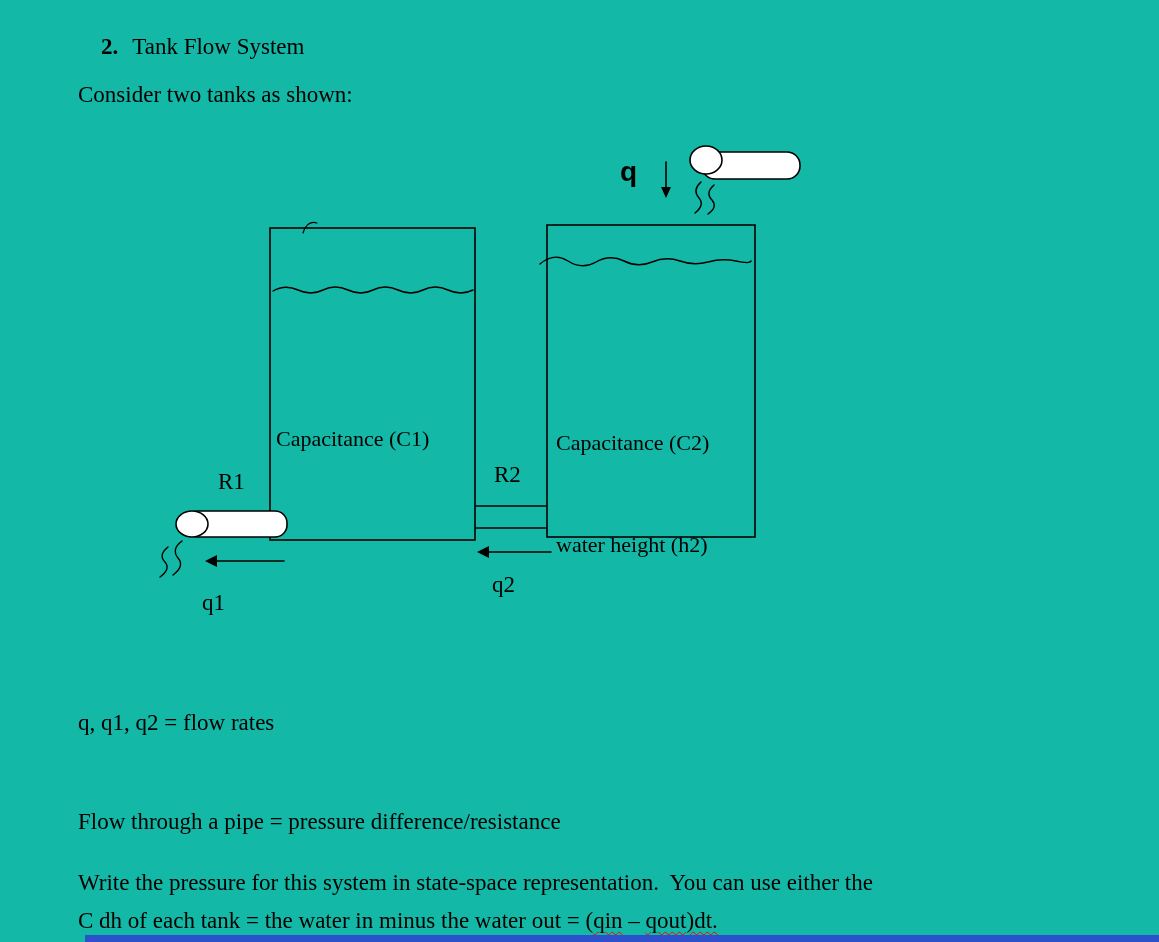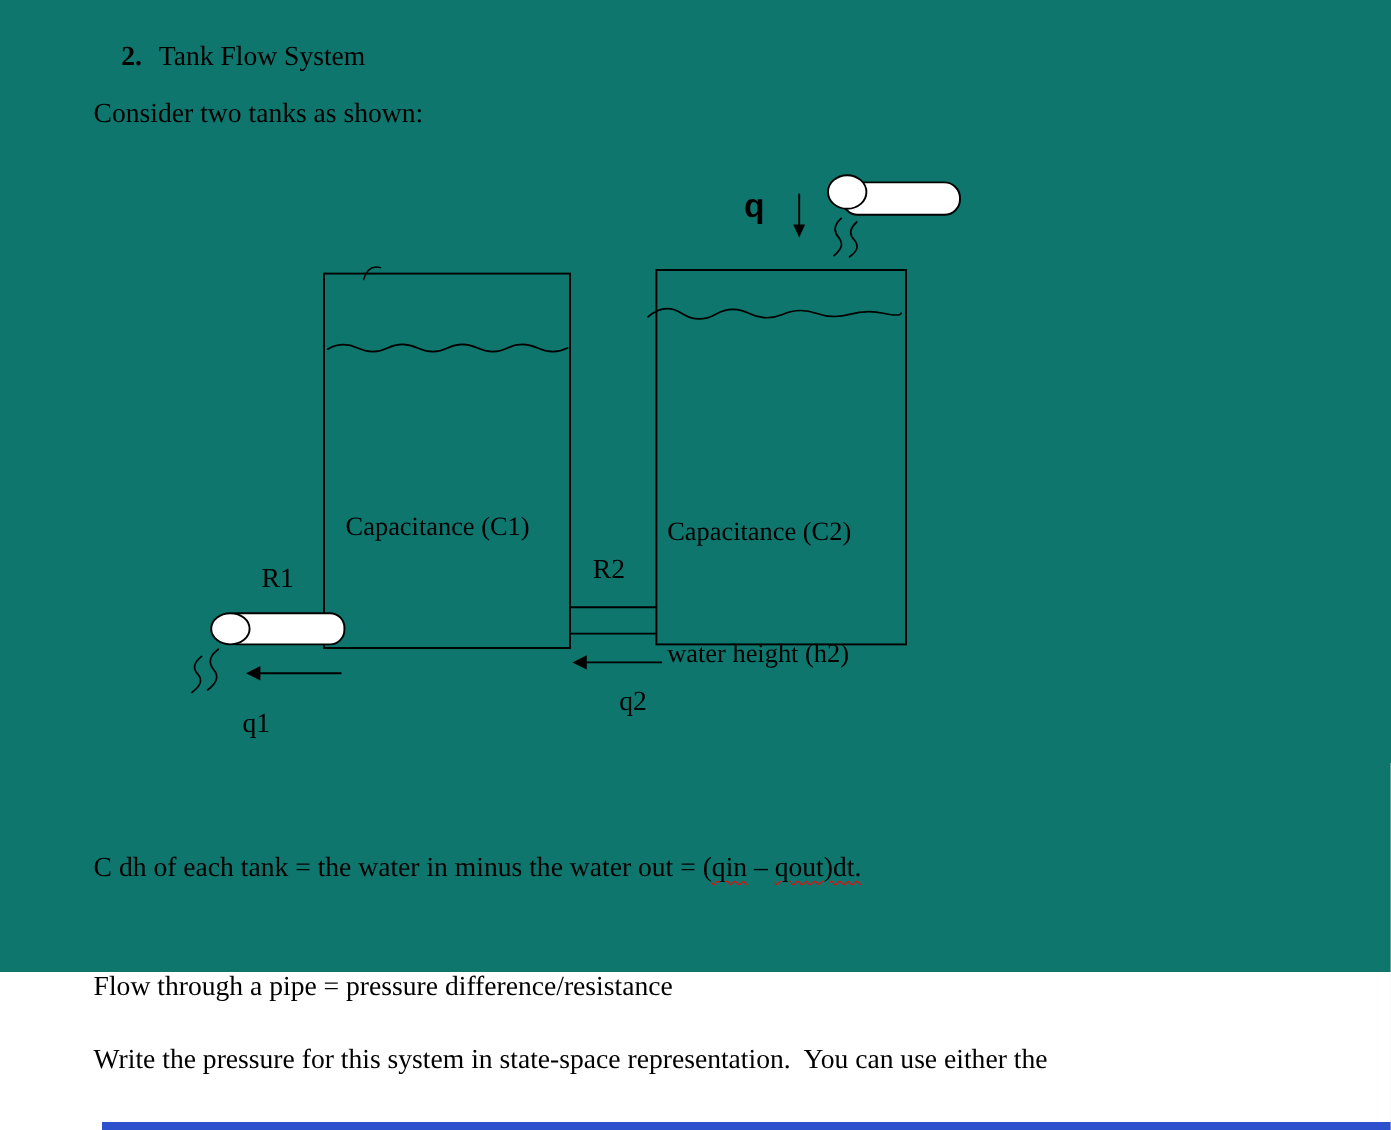--- a/index.html
+++ b/index.html
@@ -6,21 +6,21 @@
     --sq-red:#ff0000;
     --sq-blue:#2e6bd8;
     --bar-blue:#2d51cc;
   }
   *{margin:0;padding:0;box-sizing:border-box;}
   html,body{background:#ffffff;}
   body{
     width:1159px;height:942px;overflow:hidden;
     font-family:"Liberation Serif", serif;color:#000;
   }
-  .page{position:relative;width:1159px;height:810px;background:#0f766e;}
+  .page{position:relative;width:1159px;height:942px;background:#14b8a6;}
   .abs{position:absolute;}
 
   .heading{left:78px;top:8px;font-size:23px;white-space:pre;}
   .heading .num{font-weight:bold;margin-right:14px;}
   .intro{left:78px;top:72px;font-size:23px;white-space:pre;margin-top:10px;}
 
   svg.diagram{left:0;top:0;}
   svg.diagram *{vector-effect:none;}
 
   .tank-label{font-size:22px;line-height:34px;white-space:pre;}
@@ -89,37 +89,38 @@
       <line x1="476" y1="528" x2="546" y2="528"></line>
     </g>
     <g>
       <line x1="551" y1="552" x2="486" y2="552"></line>
       <polygon points="477,552 489,546 489,558" fill="#000" stroke="none"></polygon>
     </g>
   </svg>
 
   <div class="abs q-label" style="left:620px;top:156px;">q</div>
 
-  <div class="abs tank-label" style="left:276px;top:354px;margin-left:12px;">
+  <div class="abs tank-label" style="left:276px;top:354px;">
     <div>Capacitance (C1)</div>
   </div>
 
   <div class="abs tank-label" style="left:556px;top:358px;">
     <div>Capacitance (C2)</div>
     <div>water height (h2)</div>
   </div>
 
   <div class="abs flow-label" style="left:218px;top:469px;">R1</div>
   <div class="abs flow-label" style="left:202px;top:590px;">q1</div>
   <div class="abs flow-label" style="left:494px;top:462px;">R2</div>
-  <div class="abs flow-label" style="left:516px;top:572px;">q2</div>
+  <div class="abs flow-label" style="left:492px;top:572px;">q2</div>
 
   <div class="abs notes">
+    <div>q, q1, q2 = flow rates</div>
+    <div>Flow through a pipe = pressure difference/resistance</div>
     <div><span>C dh of each tank = the water in minus the water out = (</span><span class="sq-red">qin</span><span> – </span><span class="sq-red">qout)dt.</span></div>
-    <div>Flow through a pipe = pressure difference/resistance</div>
     
   </div>
 
   <div class="abs para">
     <div>Write the pressure for this system in state-space representation.  You can use either the</div>
     
     
   </div>
 
   <div class="abs bottom-bar"></div>

